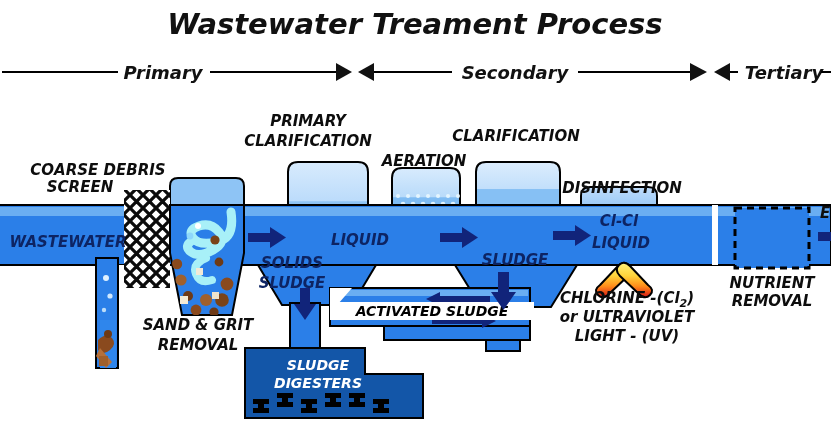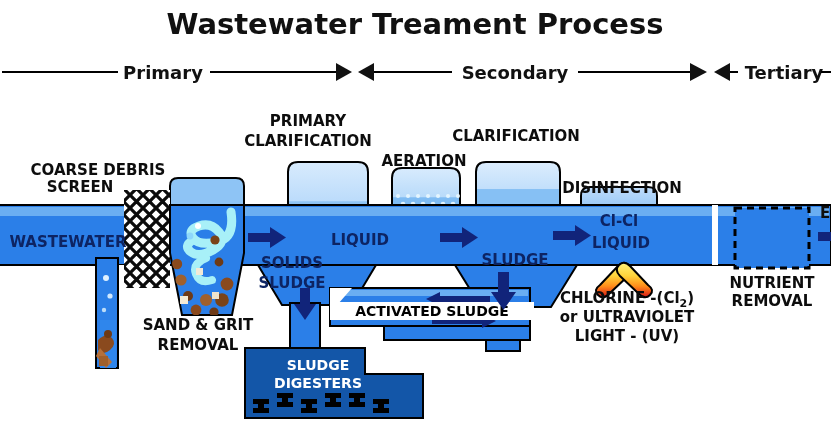--- a/index.html
+++ b/index.html
@@ -11,20 +11,21 @@
     width: 831px;
     height: 436px;
     overflow: hidden;
     font-family: "Liberation Sans", sans-serif;
   }
   #stage {
     position: relative;
     width: 804px;
     height: 436px;
     background: #ffffff;
+    font-style: italic;
   }
   #diagram {
     position: absolute;
     top: 0;
     left: 0;
     width: 831px;
     height: 436px;
     display: block;
   }
   .ttl {

